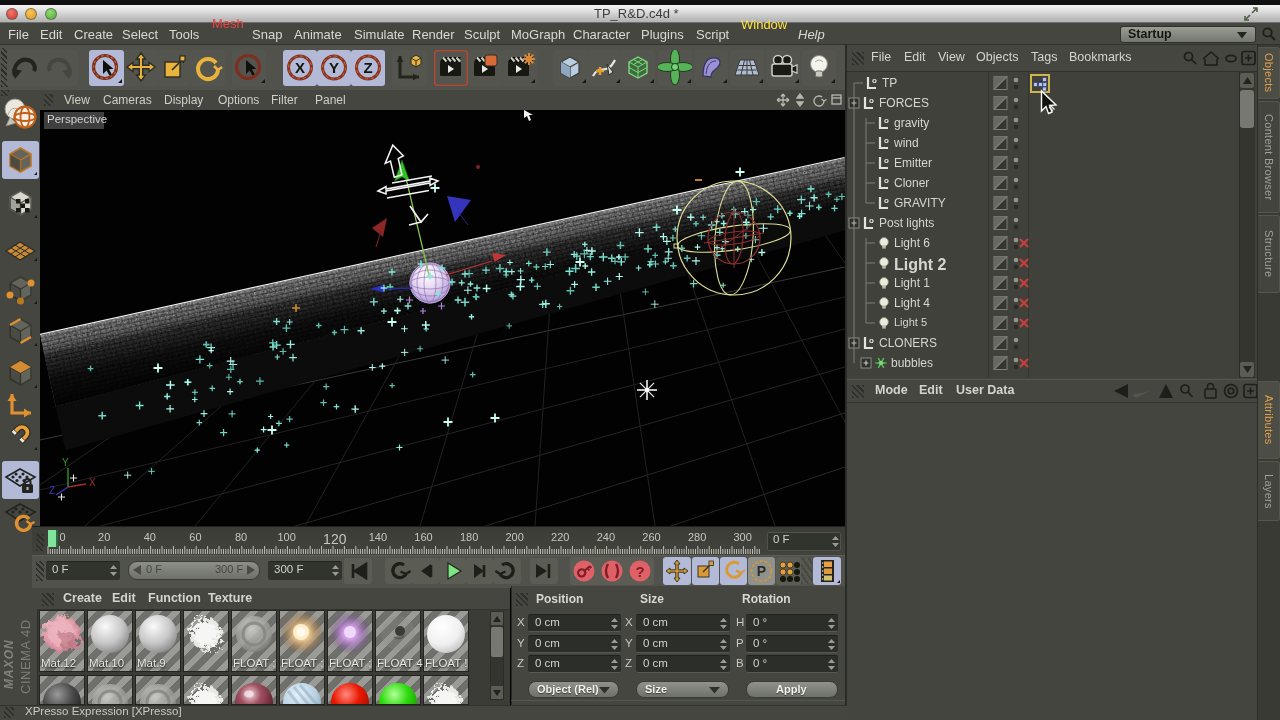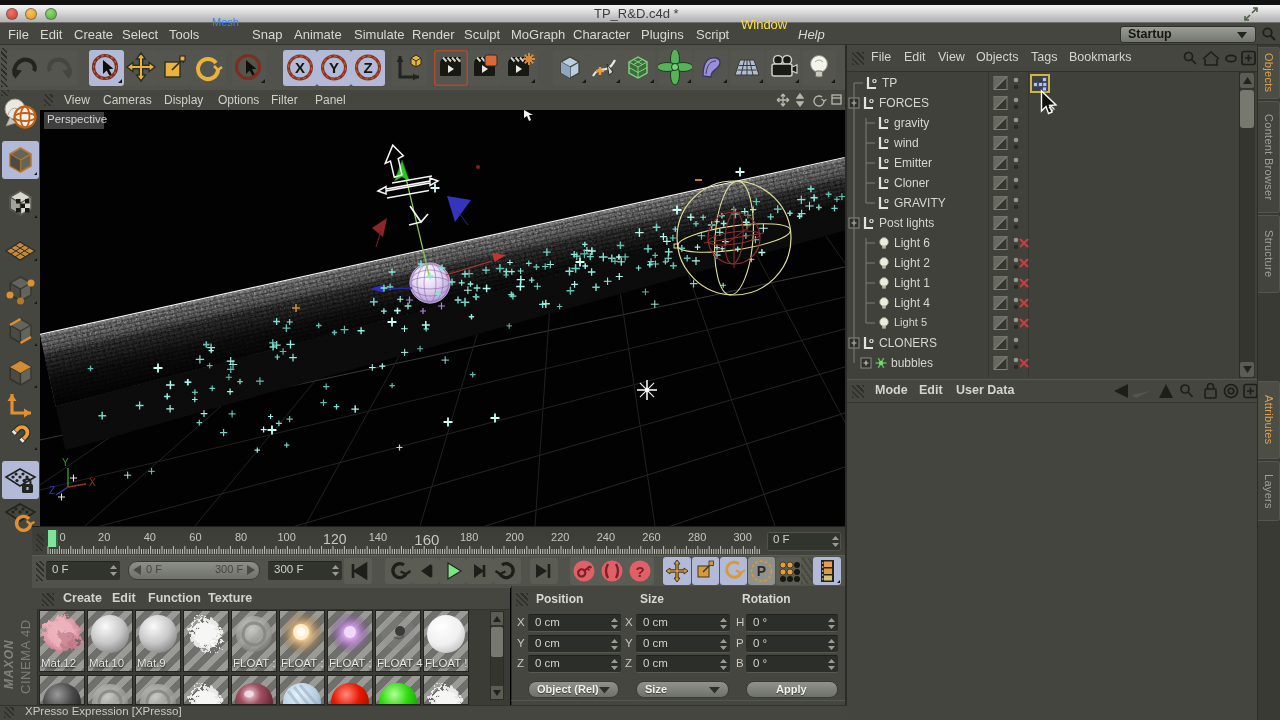--- a/index.html
+++ b/index.html
@@ -17,21 +17,21 @@
 <span class="abs" style="left:594px;top:6px;white-space:nowrap;font-size:13px;color:#3d3d3d;">TP_R&amp;D.c4d *</span>
 <svg class="abs" style="left:1243px;top:7px" width="16" height="14" viewBox="0 0 16 14">
     <path d="M9 6 L14 1 M10 1 h4 v4 M7 8 L2 13 M2 9 v4 h4" stroke="#4f5f45" stroke-width="1.6" fill="none"></path>
   </svg>
 <div class="abs" style="left:0px;top:23px;width:1280px;height:22px;background:#45463f;border-bottom:1px solid #31322c;"></div>
 <span class="abs" style="left:8px;top:27px;white-space:nowrap;font-size:13px;color:#d8d8d4;">File</span>
 <span class="abs" style="left:40px;top:27px;white-space:nowrap;font-size:13px;color:#d8d8d4;">Edit</span>
 <span class="abs" style="left:74px;top:27px;white-space:nowrap;font-size:13px;color:#d8d8d4;">Create</span>
 <span class="abs" style="left:122px;top:27px;white-space:nowrap;font-size:13px;color:#d8d8d4;">Select</span>
 <span class="abs" style="left:169px;top:27px;white-space:nowrap;font-size:13px;color:#d8d8d4;">Tools</span>
-<span class="abs" style="left:212px;top:16px;white-space:nowrap;font-size:11px;color:#3b82f6;">Mesh</span>
+<span class="abs" style="left:212px;top:16px;white-space:nowrap;font-size:13px;color:#ef4444;">Mesh</span>
 <span class="abs" style="left:252px;top:27px;white-space:nowrap;font-size:13px;color:#d8d8d4;">Snap</span>
 <span class="abs" style="left:294px;top:27px;white-space:nowrap;font-size:13px;color:#d8d8d4;">Animate</span>
 <span class="abs" style="left:354px;top:27px;white-space:nowrap;font-size:13px;color:#d8d8d4;">Simulate</span>
 <span class="abs" style="left:412px;top:27px;white-space:nowrap;font-size:13px;color:#d8d8d4;">Render</span>
 <span class="abs" style="left:464px;top:27px;white-space:nowrap;font-size:13px;color:#d8d8d4;">Sculpt</span>
 <span class="abs" style="left:511px;top:27px;white-space:nowrap;font-size:13px;color:#d8d8d4;">MoGraph</span>
 <span class="abs" style="left:573px;top:27px;white-space:nowrap;font-size:13px;color:#d8d8d4;">Character</span>
 <span class="abs" style="left:641px;top:27px;white-space:nowrap;font-size:13px;color:#d8d8d4;">Plugins</span>
 <span class="abs" style="left:696px;top:27px;white-space:nowrap;font-size:13px;color:#d8d8d4;">Script</span>
 <span class="abs" style="left:741px;top:17px;white-space:nowrap;font-size:13px;color:#fde047;">Window</span>
@@ -699,21 +699,21 @@
 <div class="abs" style="left:1028px;top:72px;width:1px;height:306px;background:#35362f;"></div>
 <span class="abs" style="left:882px;top:76px;white-space:nowrap;font-size:12px;color:#d6d6d0;">TP</span>
 <span class="abs" style="left:879px;top:96px;white-space:nowrap;font-size:12px;color:#d6d6d0;">FORCES</span>
 <span class="abs" style="left:894px;top:116px;white-space:nowrap;font-size:12px;color:#d6d6d0;">gravity</span>
 <span class="abs" style="left:894px;top:136px;white-space:nowrap;font-size:12px;color:#d6d6d0;">wind</span>
 <span class="abs" style="left:894px;top:156px;white-space:nowrap;font-size:12px;color:#d6d6d0;">Emitter</span>
 <span class="abs" style="left:894px;top:176px;white-space:nowrap;font-size:12px;color:#d6d6d0;">Cloner</span>
 <span class="abs" style="left:894px;top:196px;white-space:nowrap;font-size:12px;color:#d6d6d0;">GRAVITY</span>
 <span class="abs" style="left:879px;top:216px;white-space:nowrap;font-size:12px;color:#d6d6d0;">Post lights</span>
 <span class="abs" style="left:894px;top:236px;white-space:nowrap;font-size:12px;color:#d6d6d0;">Light 6</span>
-<span class="abs" style="left:894px;top:256px;white-space:nowrap;font-size:12px;color:#d6d6d0;">Light 2</span>
+<span class="abs" style="left:894px;top:256px;white-space:nowrap;font-size:16px;color:#d6d6d0;font-weight:bold;">Light 2</span>
 <span class="abs" style="left:894px;top:276px;white-space:nowrap;font-size:12px;color:#d6d6d0;">Light 1</span>
 <span class="abs" style="left:894px;top:296px;white-space:nowrap;font-size:12px;color:#d6d6d0;">Light 4</span>
 <span class="abs" style="left:894px;top:316px;white-space:nowrap;font-size:11px;color:#d6d6d0;">Light 5</span>
 <span class="abs" style="left:879px;top:336px;white-space:nowrap;font-size:12px;color:#d6d6d0;">CLONERS</span>
 <span class="abs" style="left:891px;top:356px;white-space:nowrap;font-size:12px;color:#d6d6d0;">bubbles</span>
 <svg class="abs" style="left:0;top:0" width="1280" height="720" viewBox="0 0 1280 720">
     <line x1="854" y1="83" x2="863" y2="83" stroke="#7d7e77" stroke-width="1"></line>
     <g transform="translate(865,76)">
       <path d="M3 1 V12 H11" stroke="#e4e4dc" stroke-width="2.2" fill="none"></path>
       <text x="7" y="7" font-size="8" fill="#e4e4dc" font-weight="700">o</text>
@@ -1295,21 +1295,21 @@
     <line x1="759.36" y1="549" x2="759.36" y2="554" stroke="#cfcfc7" stroke-width="0.9"></line>
   </svg>
 <span class="abs" style="left:59.5px;top:531px;white-space:nowrap;font-size:11px;color:#c6c6c0;">0</span>
 <span class="abs" style="left:98.1px;top:531px;white-space:nowrap;font-size:11px;color:#c6c6c0;">20</span>
 <span class="abs" style="left:143.7px;top:531px;white-space:nowrap;font-size:11px;color:#c6c6c0;">40</span>
 <span class="abs" style="left:189.3px;top:531px;white-space:nowrap;font-size:11px;color:#c6c6c0;">60</span>
 <span class="abs" style="left:234.9px;top:531px;white-space:nowrap;font-size:11px;color:#c6c6c0;">80</span>
 <span class="abs" style="left:277.5px;top:531px;white-space:nowrap;font-size:11px;color:#c6c6c0;">100</span>
 <span class="abs" style="left:323.1px;top:531px;white-space:nowrap;font-size:14px;color:#c6c6c0;">120</span>
 <span class="abs" style="left:368.7px;top:531px;white-space:nowrap;font-size:11px;color:#c6c6c0;">140</span>
-<span class="abs" style="left:414.3px;top:531px;white-space:nowrap;font-size:15px;color:#c6c6c0;">160</span>
+<span class="abs" style="left:414.3px;top:531px;white-space:nowrap;font-size:11px;color:#c6c6c0;">160</span>
 <span class="abs" style="left:459.90000000000003px;top:531px;white-space:nowrap;font-size:11px;color:#c6c6c0;">180</span>
 <span class="abs" style="left:505.5px;top:531px;white-space:nowrap;font-size:11px;color:#c6c6c0;">200</span>
 <span class="abs" style="left:551.1px;top:531px;white-space:nowrap;font-size:11px;color:#c6c6c0;">220</span>
 <span class="abs" style="left:596.7px;top:531px;white-space:nowrap;font-size:11px;color:#c6c6c0;">240</span>
 <span class="abs" style="left:642.3000000000001px;top:531px;white-space:nowrap;font-size:11px;color:#c6c6c0;">260</span>
 <span class="abs" style="left:687.9px;top:531px;white-space:nowrap;font-size:11px;color:#c6c6c0;">280</span>
 <span class="abs" style="left:733.5px;top:531px;white-space:nowrap;font-size:11px;color:#c6c6c0;">300</span>
 <div class="abs" style="left:48px;top:530px;width:10px;height:17px;background:#7fe49a;border-right:2px solid #2e6a40;"></div>
 <div class="abs" style="left:767px;top:532px;width:74px;height:19px;background:#31332d;border:1px solid #50524b;border-radius:2px;"></div>
 <span class="abs" style="left:773px;top:533px;white-space:nowrap;font-size:11.5px;color:#d0d0ca;">0 F</span>

